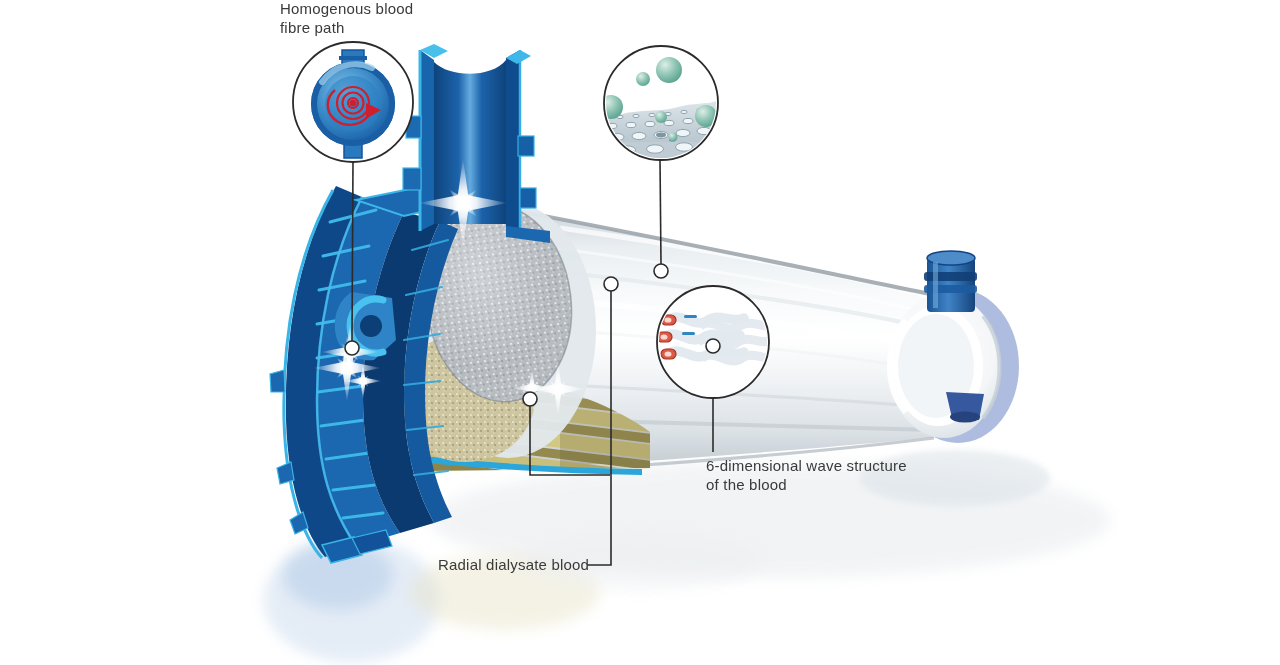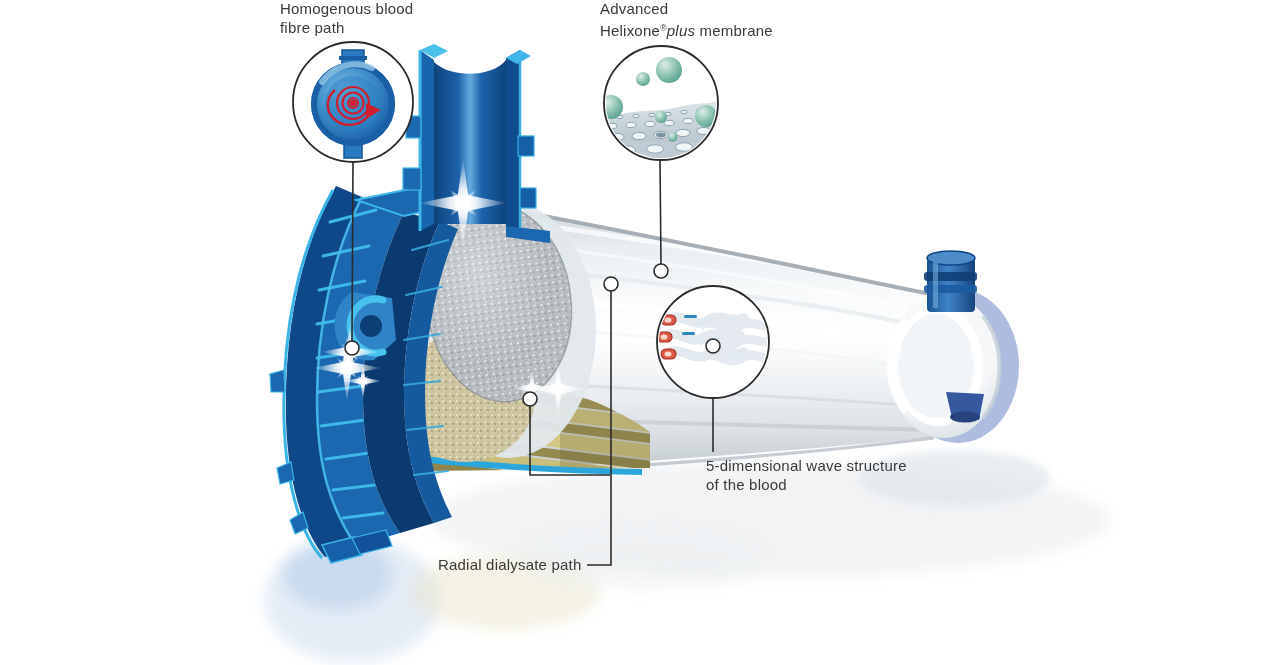--- a/index.html
+++ b/index.html
@@ -356,27 +356,23 @@
     </g>
     <circle class="anchor-dot" cx="713" cy="346" r="7"></circle>
   </g>
 </svg>
 
 <div class="label" style="left:280px;top:0px;">
   <div>Homogenous blood</div>
   <div>fibre path</div>
 </div>
 
-<div class="label" style="left:600px;top:0px;">
-  <div>Advanced</div>
-  <div><span>Helixone</span><span class="reg">®</span><span class="it">plus</span><span> membrane</span></div>
-</div>
 
 <div class="label" style="left:706px;top:457px;">
-  <div>5-dimensional wave structure</div>
+  <div>6-dimensional wave structure</div>
   <div>of the blood</div>
 </div>
 
 <div class="label" style="left:438px;top:556px;">
-  <span>Radial dialysate path</span>
+  <span>Radial dialysate blood</span>
 </div>
 
 </div>
 
 </body></html>

